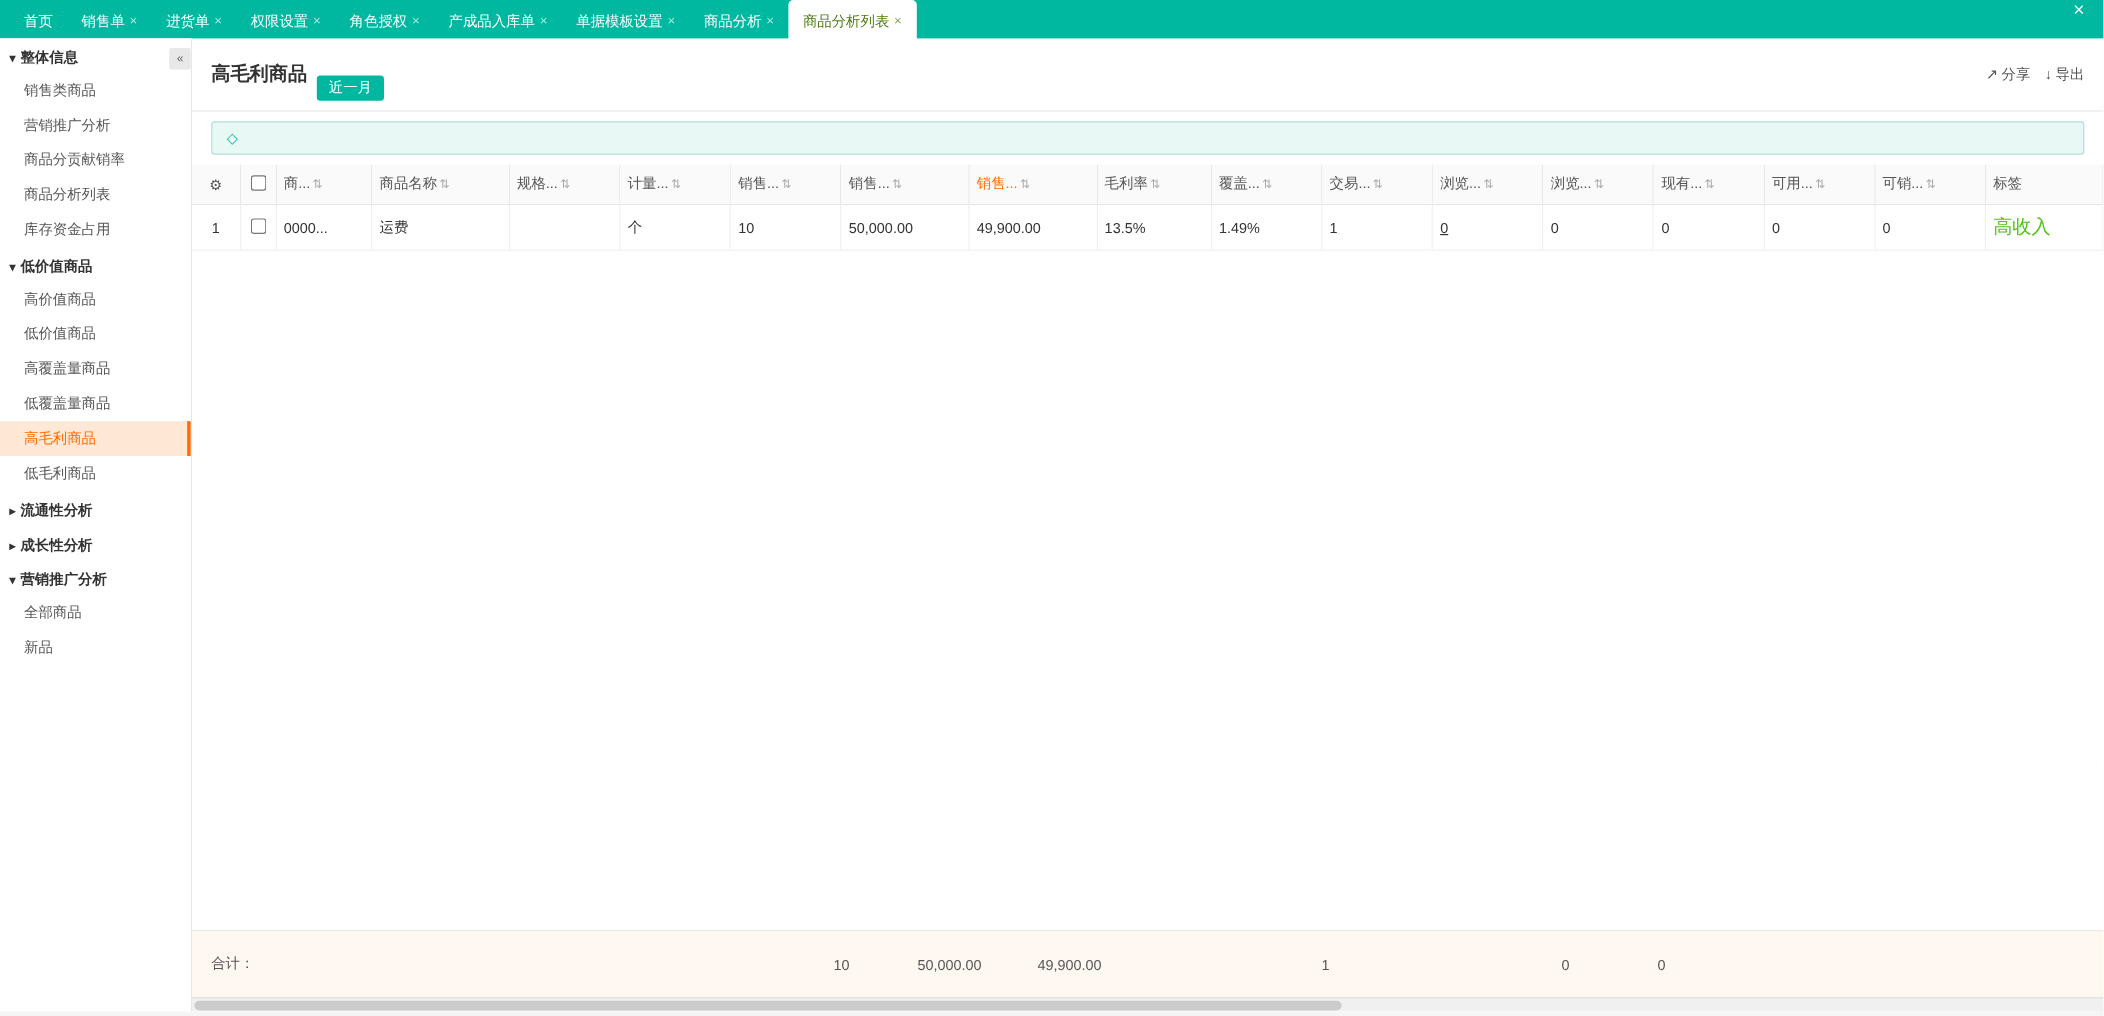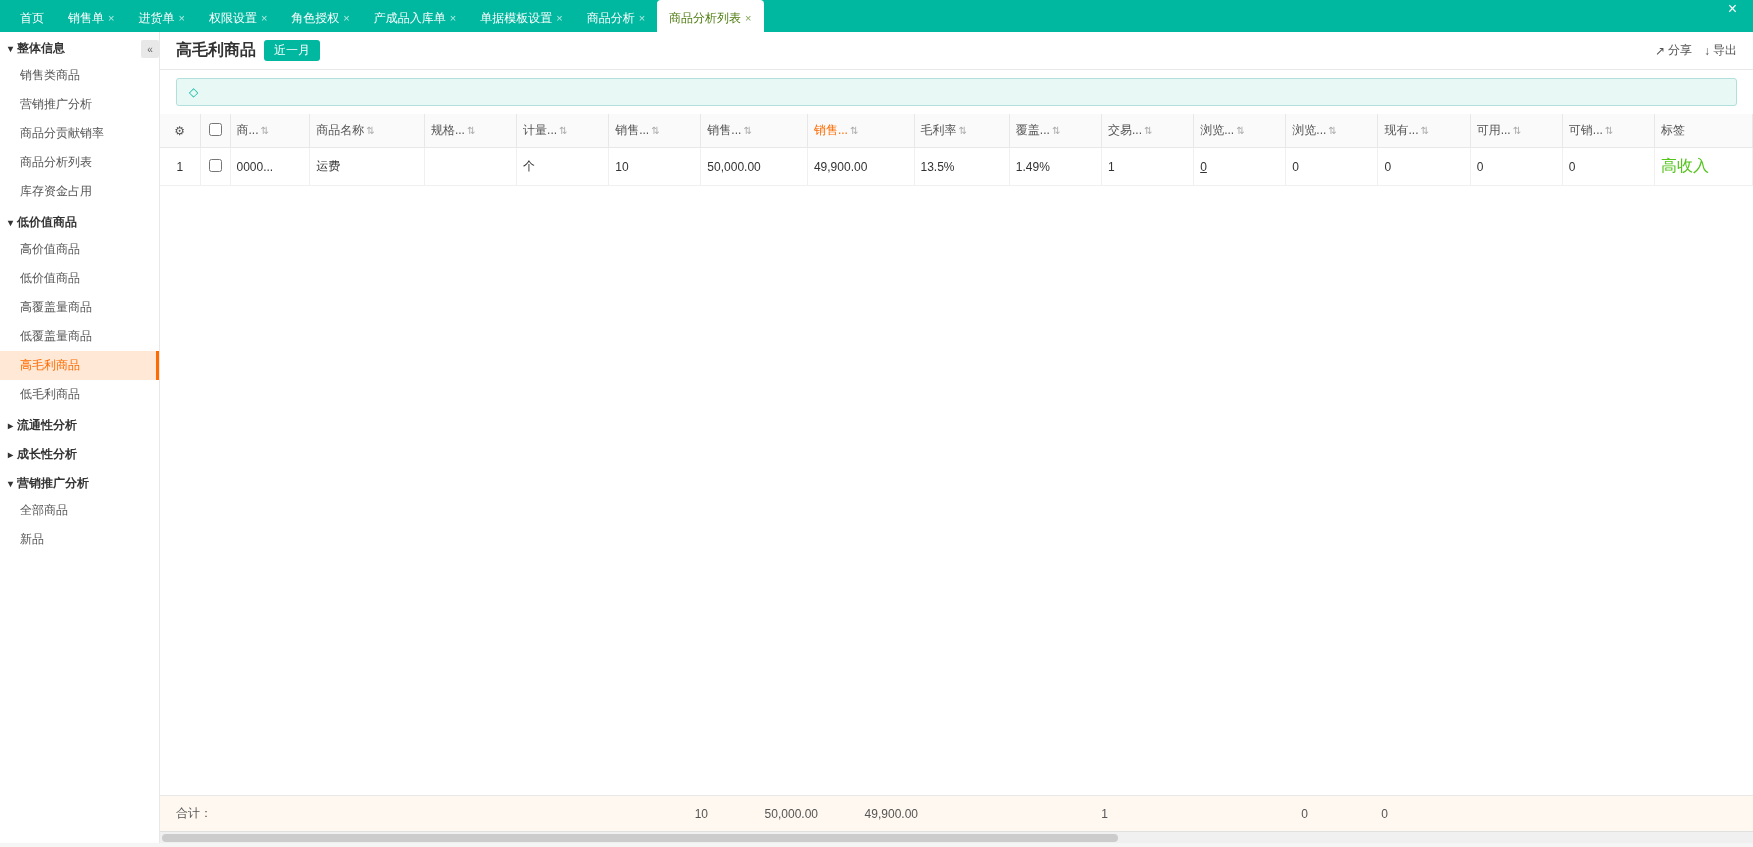--- a/index.html
+++ b/index.html
@@ -121,20 +121,21 @@
       color: #333;
     }
     .date-filter-btn {
       background: #00b8a0;
       color: #fff;
       border: none;
       padding: 2px 10px;
       border-radius: 3px;
       cursor: pointer;
       font-size: 12px;
+      margin-top: 23px;
     }
     .search-box {
       display: flex;
       align-items: center;
       border: 1px solid #ddd;
       border-radius: 3px;
       padding: 2px 6px;
       flex: 1;
       max-width: 300px;
     }
@@ -222,21 +223,21 @@
       font-size: 16px;
     }
     .underline-link {
       color: #333;
       text-decoration: underline;
       cursor: pointer;
     }
 
     
     .table-footer {
-      height: 36px;
+      height: 56px;
       background: #fff8f0;
       border-top: 1px solid #e8e8e8;
       display: flex;
       align-items: center;
       padding: 0 16px;
       font-size: 12px;
       color: #555;
       flex-shrink: 0;
     }
 

